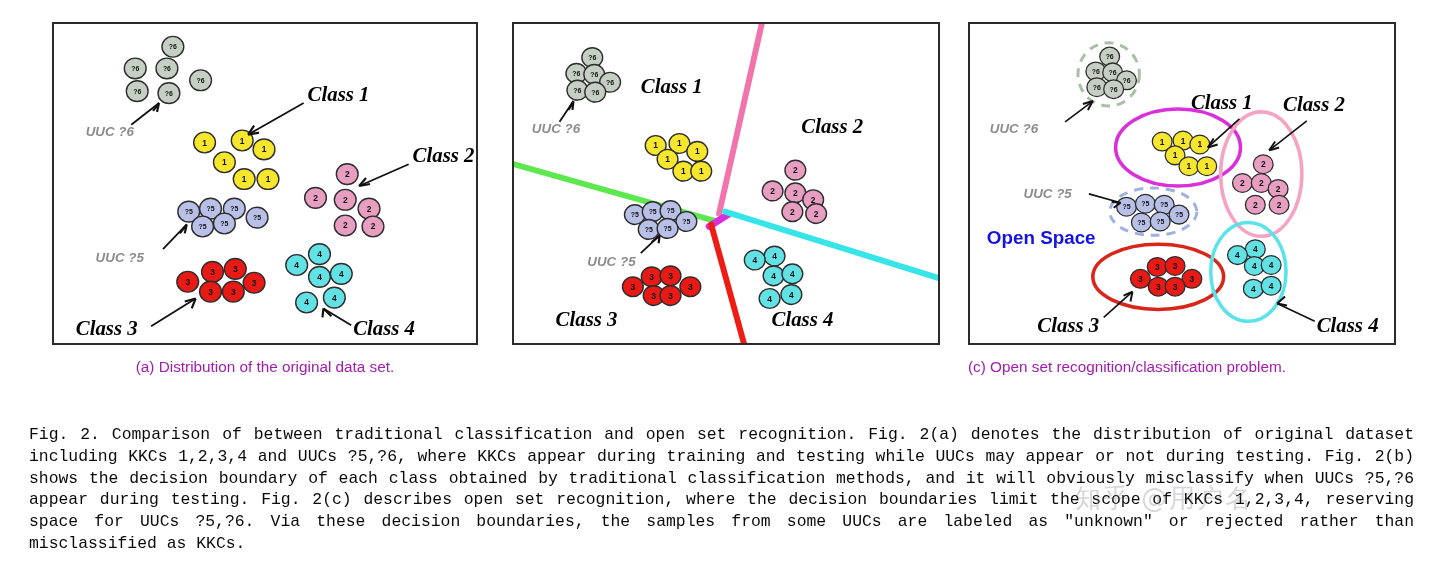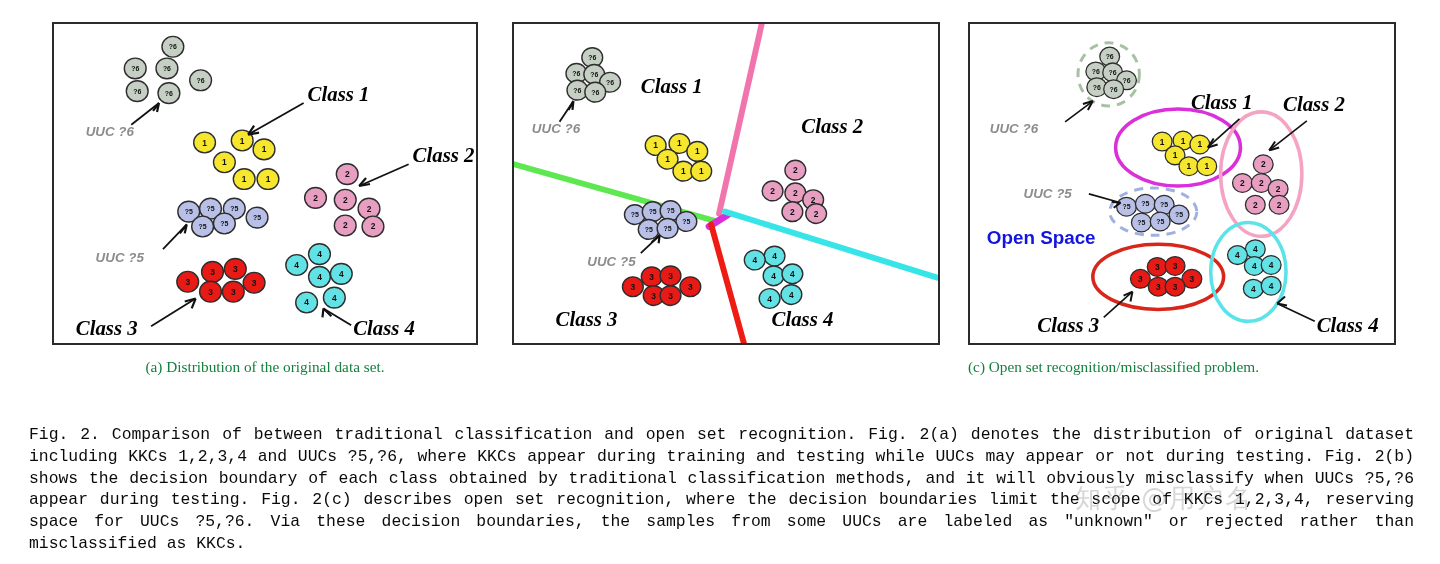--- a/index.html
+++ b/index.html
@@ -17,23 +17,23 @@
   .panel {
     position: absolute;
     border: 2px solid #2b2b2b;
     background: #ffffff;
     box-sizing: border-box;
   }
   .panel svg { display: block; width: 100%; height: 100%; }
 
   .subcaption {
     position: absolute;
-    font-family: Liberation Serif, serif;
+    font-family: Liberation Sans, sans-serif;
     font-size: 15.3px;
-    color: #15803d;
+    color: #a21caf;
     line-height: 1.25;
     text-align: justify;
     text-align-last: left;
   }
   .subcaption.center { text-align: center; text-align-last: center; }
 
   .maincaption {
     position: absolute;
     left: 29px;
     top: 424px;
@@ -672,19 +672,19 @@
       <text class="cls-label" x="223" y="86">Class 1</text>
       <text class="cls-label" x="316" y="88">Class 2</text>
       <text class="cls-label" x="68" y="312">Class 3</text>
       <text class="cls-label" x="350" y="312">Class 4</text>
     </svg>
   </div>
 
   <div class="subcaption center" style="left:52px; top:357px; width:426px;">(a) Distribution of the original data set.</div>
 
 
-  <div class="subcaption" style="left:968px; top:357px; width:430px;">(c) Open set recognition/misclassified problem.</div>
+  <div class="subcaption" style="left:968px; top:357px; width:430px;">(c) Open set recognition/classification problem.</div>
 
   <div class="maincaption">Fig. 2. Comparison of between traditional classification and open set recognition. Fig. 2(a) denotes the distribution of original dataset including KKCs 1,2,3,4 and UUCs ?5,?6, where KKCs appear during training and testing while UUCs may appear or not during testing. Fig. 2(b) shows the decision boundary of each class obtained by traditional classification methods, and it will obviously misclassify when UUCs ?5,?6 appear during testing. Fig. 2(c) describes open set recognition, where the decision boundaries limit the scope of KKCs 1,2,3,4, reserving space for UUCs ?5,?6. Via these decision boundaries, the samples from some UUCs are labeled as "unknown" or rejected rather than misclassified as KKCs.</div>
 
   <div class="watermark">知乎 @用户名</div>
 
 </div>
 
 </body></html>

